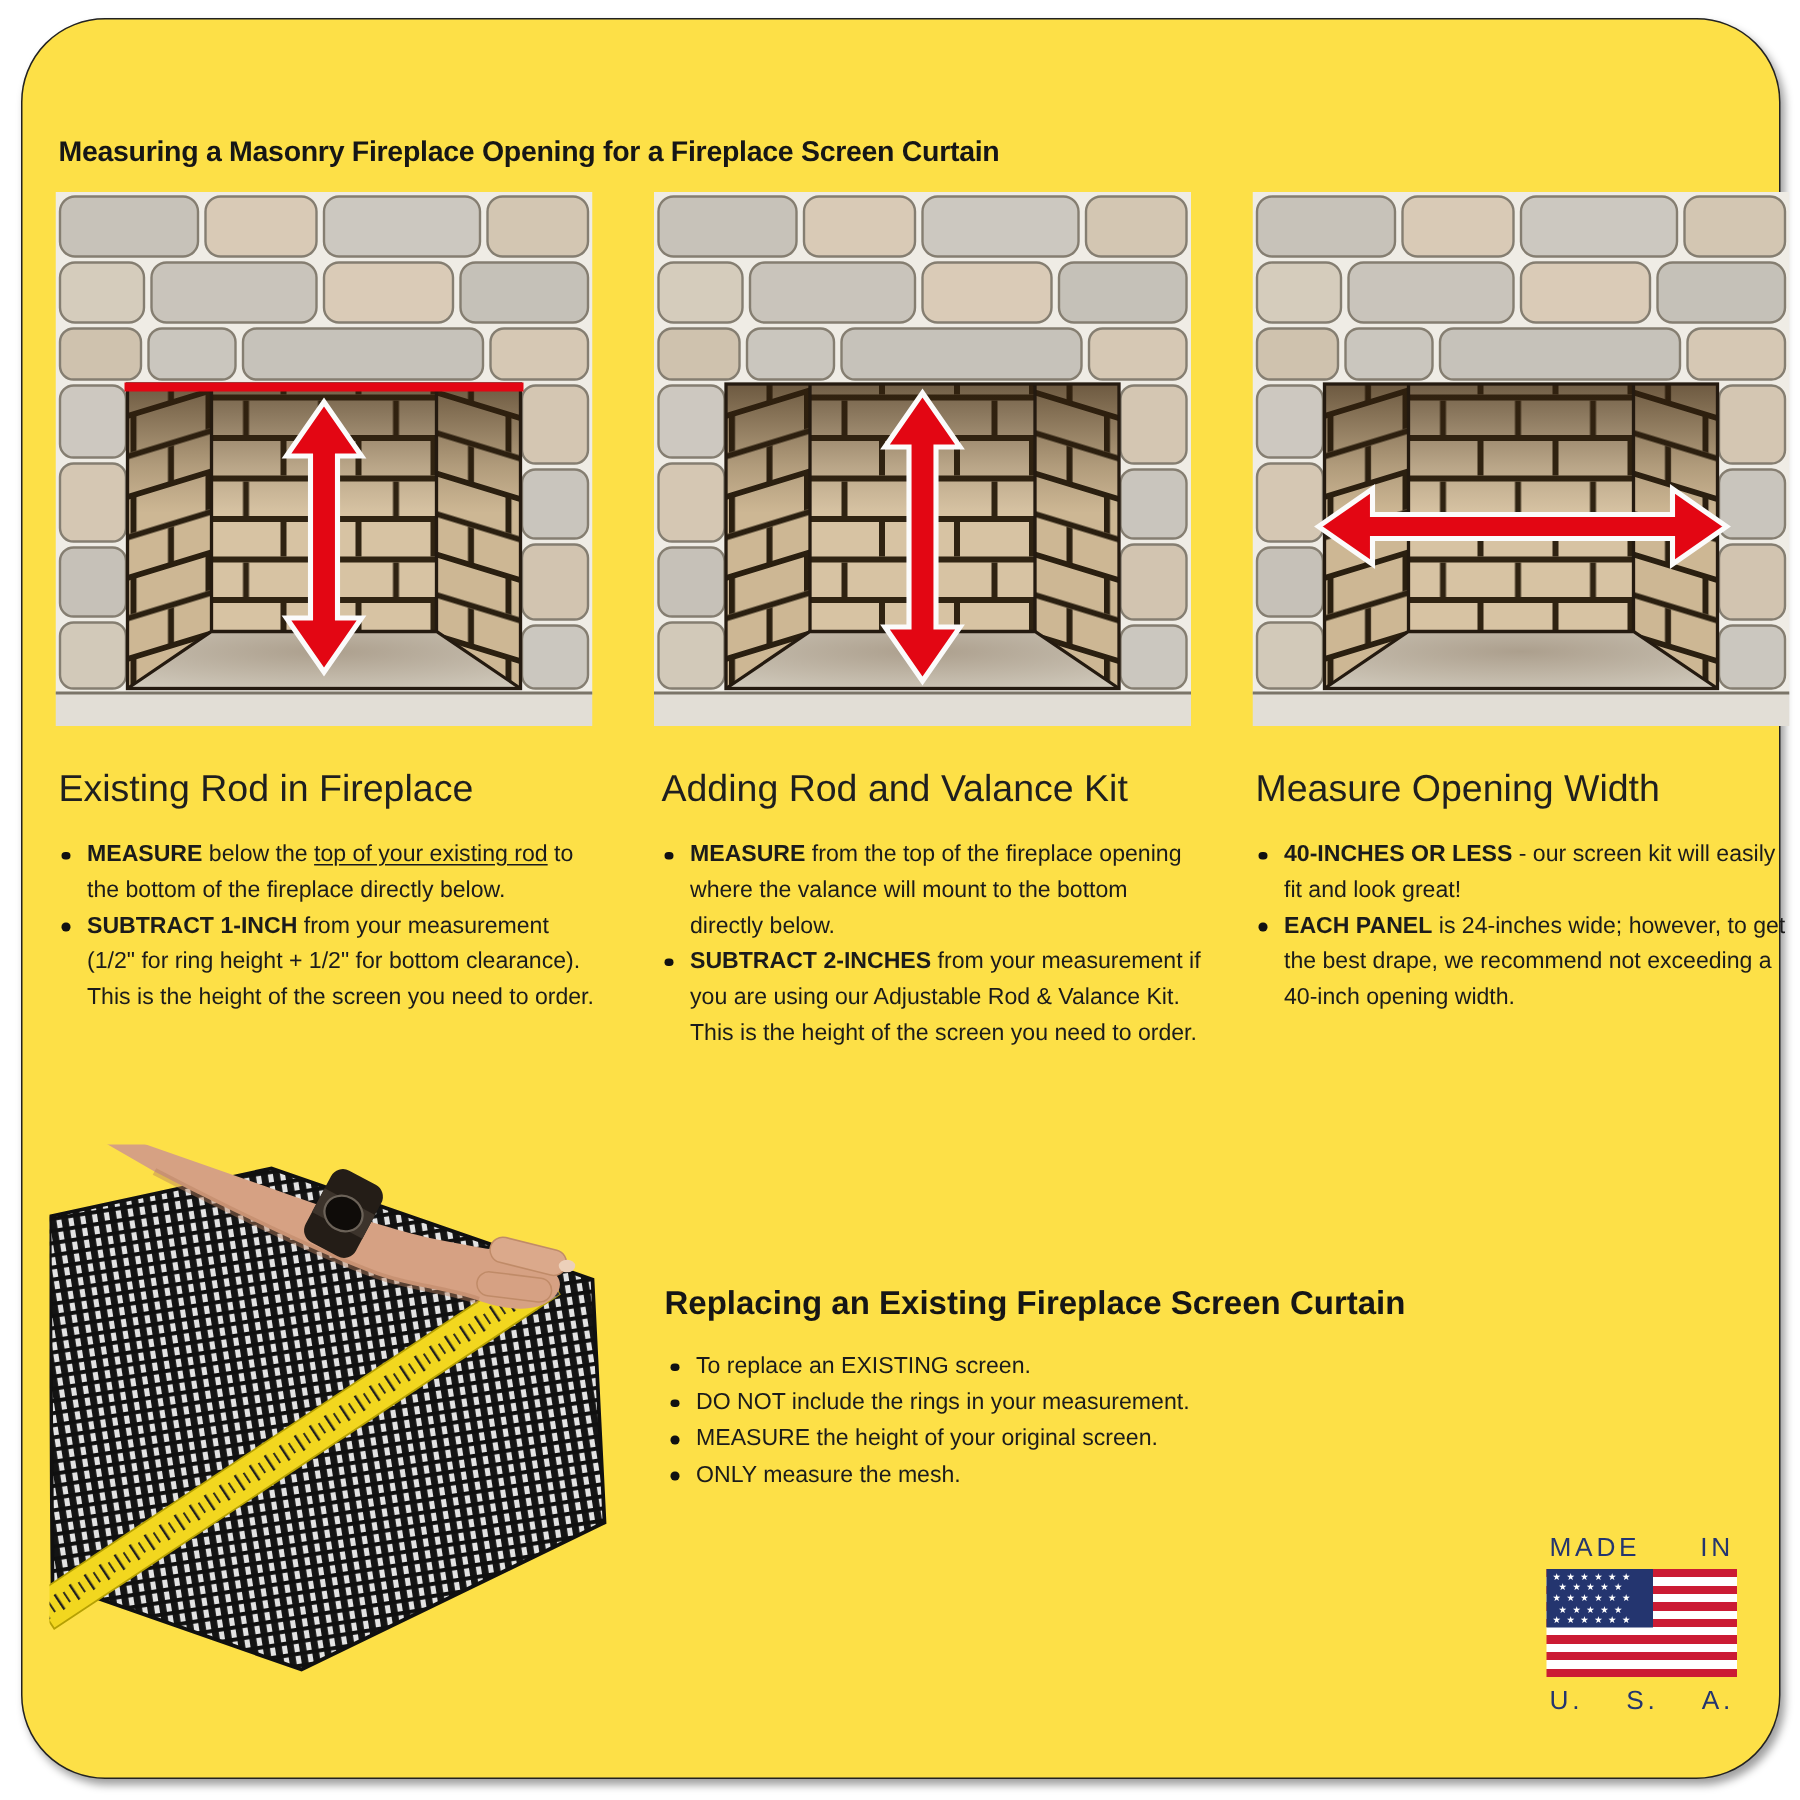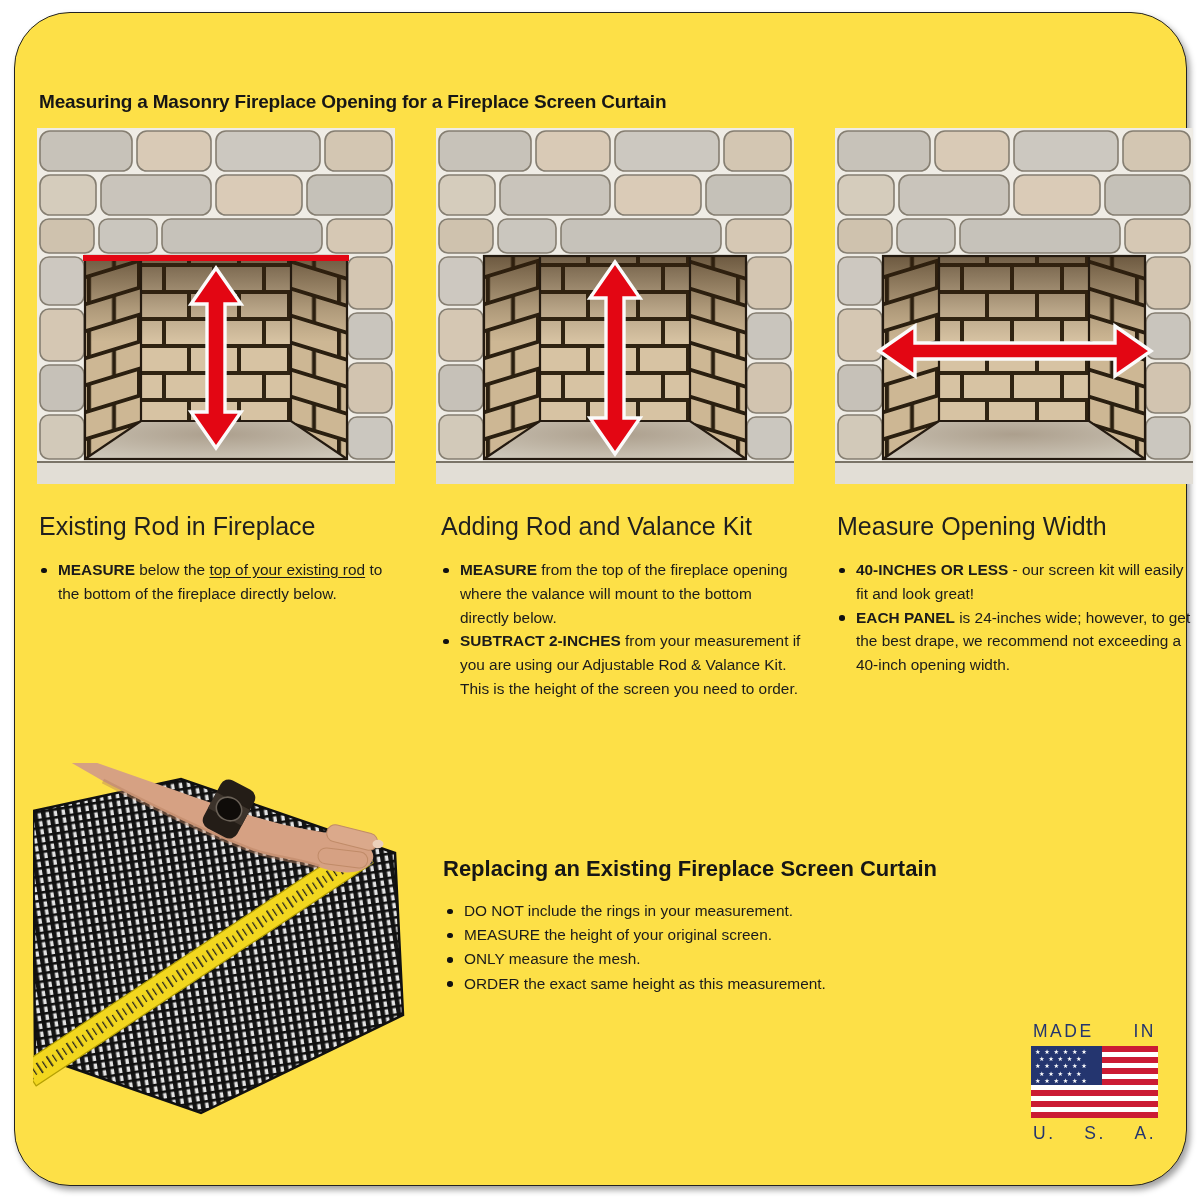--- a/index.html
+++ b/index.html
@@ -186,20 +186,21 @@
       <svg viewBox="0 0 358 356">
         <use href="#fireplace-base"></use>
         <use href="#arrowH"></use>
       </svg>
     </div>
 
     <div class="column c1">
       <h2 class="col-heading">Existing Rod in Fireplace</h2>
       <ul class="bullets">
           <li><span class="b">MEASURE</span><span> below the </span><span class="u">top of your existing rod</span><span> to the bottom of the fireplace directly below.</span></li>
+          <li><span class="b">SUBTRACT 1-INCH</span><span> from your measurement (1/2" for ring height + 1/2" for bottom clearance). This is the height of the screen you need to order.</span></li>
         </ul>
     </div>
     <div class="column c2">
       <h2 class="col-heading">Adding Rod and Valance Kit</h2>
       <ul class="bullets">
           <li><span class="b">MEASURE</span><span> from the top of the fireplace opening where the valance will mount to the bottom directly below.</span></li>
           <li><span class="b">SUBTRACT 2-INCHES</span><span> from your measurement if you are using our Adjustable Rod &amp; Valance Kit. This is the height of the screen you need to order.</span></li>
         </ul>
     </div>
     <div class="column c3">
@@ -234,24 +235,24 @@
             <rect x="286" y="84" width="50" height="16" rx="8" fill="#d6a183" stroke="#c08b68" stroke-width="1" transform="rotate(7 286 84)"></rect>
             <ellipse cx="345" cy="81" rx="5.5" ry="4.2" fill="#ecd0ba"></ellipse>
           </g>
         </g>
       </svg>
     </div>
 
     <div class="replace">
       <div class="replace-heading">Replacing an Existing Fireplace Screen Curtain</div>
       <ul class="bullets tight">
+          <li><span>To replace an EXISTING screen.</span></li>
           <li><span>DO NOT include the rings in your measurement.</span></li>
           <li><span>MEASURE the height of your original screen.</span></li>
           <li><span>ONLY measure the mesh.</span></li>
-          <li><span>ORDER the exact same height as this measurement.</span></li>
         </ul>
     </div>
 
     <div class="usa">
       <div class="usa-top">
         <span>MADE</span>
         <span>IN</span>
       </div>
       <div class="flag">
         <div class="stripes"></div>

